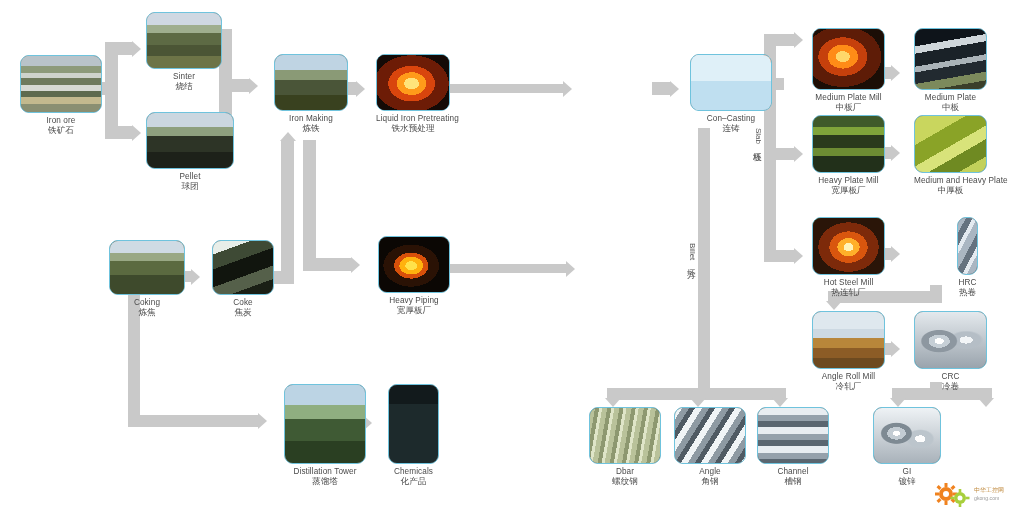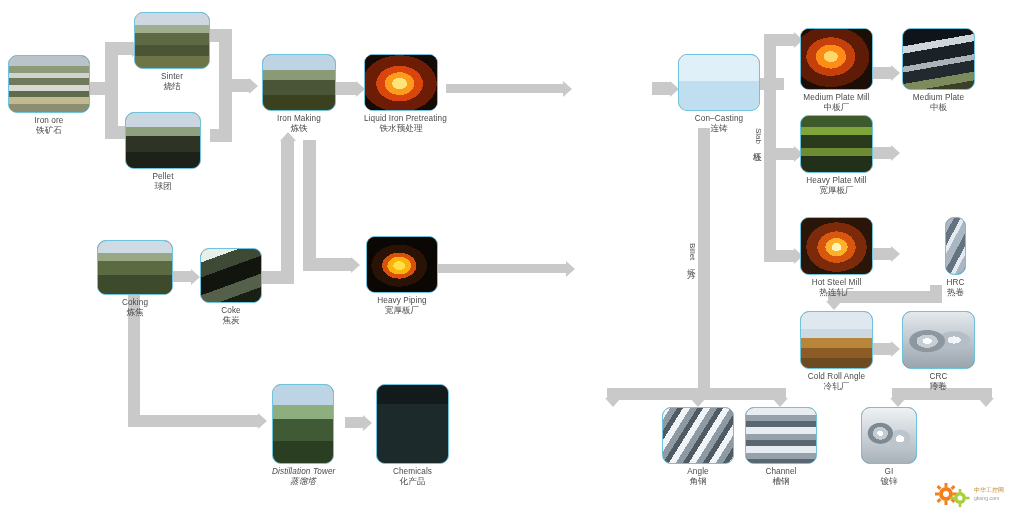--- a/index.html
+++ b/index.html
@@ -5,21 +5,21 @@
   * { box-sizing: border-box; margin: 0; padding: 0; }
   html, body {
     width: 1024px; height: 519px;
     background: #ffffff;
     font-family: "Liberation Sans", "DejaVu Sans", sans-serif;
     overflow: hidden;
   }
   #canvas { position: relative; width: 1024px; height: 519px; background:#fff; }
 
   
-  .node { position: absolute; }
+  .node { position: absolute; margin-left: 12px; }
   .thumb {
     border: 1.4px solid #6fc3dd;
     border-radius: 9px;
     overflow: hidden;
     position: relative;
     background: #2a2f28;
     box-shadow: 0 0 0 1px rgba(255,255,255,0.5) inset;
   }
   .thumb .ph { position:absolute; inset:0; }
   .cap {
@@ -257,21 +257,21 @@
   <div class="node" style="left:134px; top:12px; width:76px;">
     <div class="thumb" style="height:57px;">
         <div class="ph px-sinter"></div>
       </div>
     <div class="cap">
       <span class="en">Sinter</span>
       <span class="zh">烧结</span>
     </div>
   </div>
 
-  <div class="node" style="left:125px; top:112px; width:76px;">
+  <div class="node" style="left:134px; top:112px; width:88px;">
     <div class="thumb" style="height:57px;">
         <div class="ph px-pellet"></div>
       </div>
     <div class="cap">
       <span class="en">Pellet</span>
       <span class="zh">球团</span>
     </div>
   </div>
 
   <div class="node" style="left:262px; top:54px; width:74px;">
@@ -328,20 +328,29 @@
   <div class="node" style="left:800px; top:115px; width:73px;">
     <div class="thumb" style="height:58px;">
         <div class="ph px-hpmill"></div>
       </div>
     <div class="cap">
       <span class="en">Heavy Plate Mill</span>
       <span class="zh">宽厚板厂</span>
     </div>
   </div>
 
+  <div class="node" style="left:902px; top:115px; width:73px;">
+    <div class="thumb" style="height:58px;">
+        <div class="ph px-mhplate"></div>
+      </div>
+    <div class="cap">
+      <span class="en">Medium and Heavy Plate</span>
+      <span class="zh">中厚板</span>
+    </div>
+  </div>
 
   <div class="node" style="left:800px; top:217px; width:73px;">
     <div class="thumb" style="height:58px;">
         <div class="ph px-hrmill"></div>
       </div>
     <div class="cap">
       <span class="en">Hot Steel Mill</span>
       <span class="zh">热连轧厂</span>
     </div>
   </div>
@@ -354,97 +363,106 @@
       <span class="en">HRC</span>
       <span class="zh">热卷</span>
     </div>
   </div>
 
   <div class="node" style="left:800px; top:311px; width:73px;">
     <div class="thumb" style="height:58px;">
         <div class="ph px-crmill"></div>
       </div>
     <div class="cap">
-      <span class="en">Cold Roll Angle</span>
+      <span class="en">Angle Roll Mill</span>
       <span class="zh">冷轧厂</span>
     </div>
   </div>
 
   <div class="node" style="left:902px; top:311px; width:73px;">
     <div class="thumb" style="height:58px;">
         <div class="ph px-crc"></div>
       </div>
     <div class="cap">
       <span class="en">CRC</span>
       <span class="zh">冷卷</span>
     </div>
   </div>
 
-  <div class="node" style="left:861px; top:407px; width:56px;">
+  <div class="node" style="left:861px; top:407px; width:68px;">
     <div class="thumb" style="height:57px;">
         <div class="ph px-gi"></div>
       </div>
     <div class="cap">
       <span class="en">GI</span>
       <span class="zh">镀锌</span>
     </div>
   </div>
 
 
   <div class="node" style="left:97px; top:240px; width:76px;">
     <div class="thumb" style="height:55px;">
         <div class="ph px-coking"></div>
       </div>
     <div class="cap">
       <span class="en">Coking</span>
       <span class="zh">炼焦</span>
     </div>
   </div>
 
-  <div class="node" style="left:200px; top:248px; width:62px;">
+  <div class="node" style="left:200px; top:240px; width:62px;">
     <div class="thumb" style="height:55px;">
         <div class="ph px-coke"></div>
       </div>
     <div class="cap">
       <span class="en">Coke</span>
       <span class="zh">焦炭</span>
     </div>
   </div>
 
-  <div class="node" style="left:272px; top:384px; width:62px;font-style:italic;">
+  <div class="node" style="left:272px; top:384px; width:82px;">
     <div class="thumb" style="height:80px;">
         <div class="ph px-distill"></div>
       </div>
     <div class="cap">
       <span class="en">Distillation Tower</span>
       <span class="zh">蒸馏塔</span>
     </div>
   </div>
 
-  <div class="node" style="left:376px; top:384px; width:73px;">
+  <div class="node" style="left:376px; top:384px; width:51px;">
     <div class="thumb" style="height:80px;">
         <div class="ph px-chem"></div>
       </div>
     <div class="cap">
       <span class="en">Chemicals</span>
       <span class="zh">化产品</span>
     </div>
   </div>
 
   <div class="node" style="left:366px; top:236px; width:72px;">
     <div class="thumb" style="height:57px;">
         <div class="ph px-ironpipe-machine"></div>
       </div>
     <div class="cap">
       <span class="en">Heavy Piping</span>
       <span class="zh">宽厚板厂</span>
     </div>
   </div>
 
 
+  <div class="node" style="left:577px; top:407px; width:72px;">
+    <div class="thumb" style="height:57px;">
+        <div class="ph px-dbar"></div>
+      </div>
+    <div class="cap">
+      <span class="en">Dbar</span>
+      <span class="zh">螺纹钢</span>
+    </div>
+  </div>
 
   <div class="node" style="left:662px; top:407px; width:72px;">
     <div class="thumb" style="height:57px;">
         <div class="ph px-angle"></div>
       </div>
     <div class="cap">
       <span class="en">Angle</span>
       <span class="zh">角钢</span>
     </div>
   </div>

